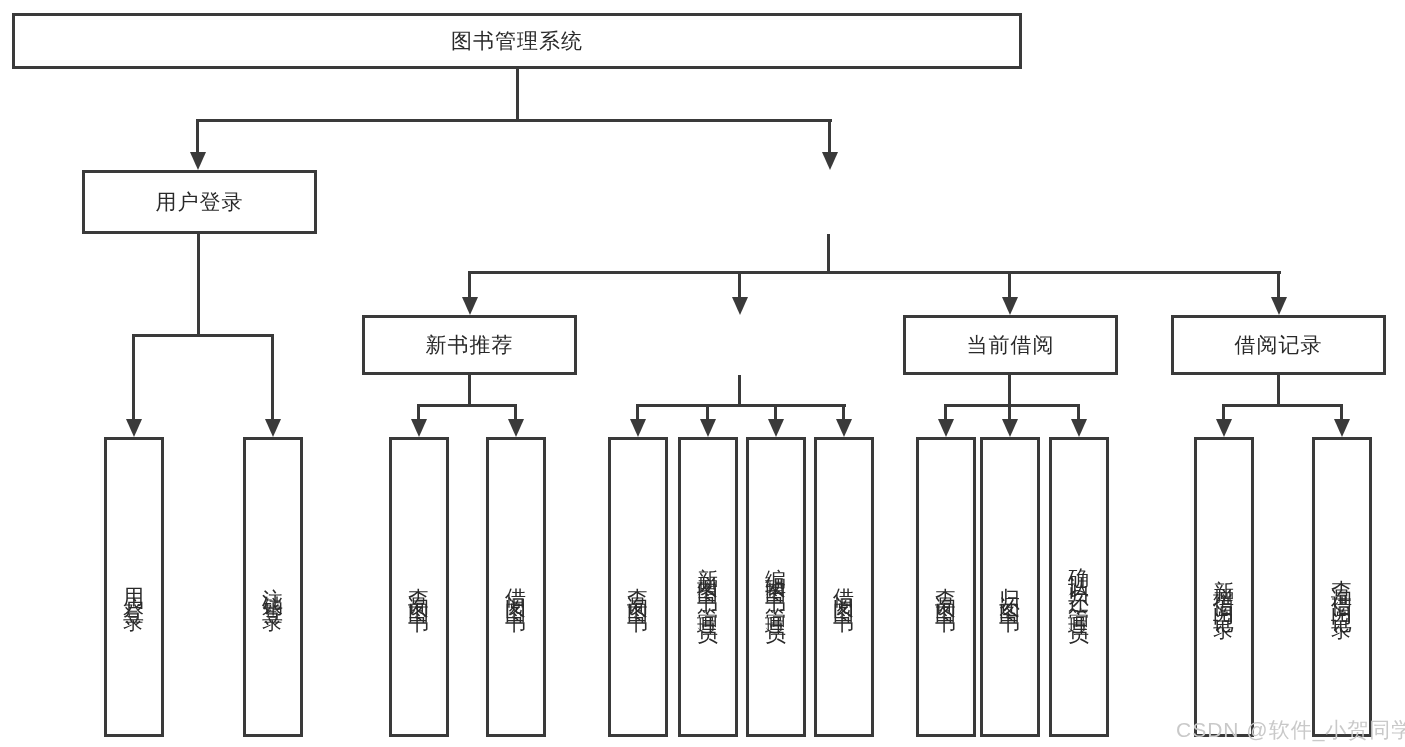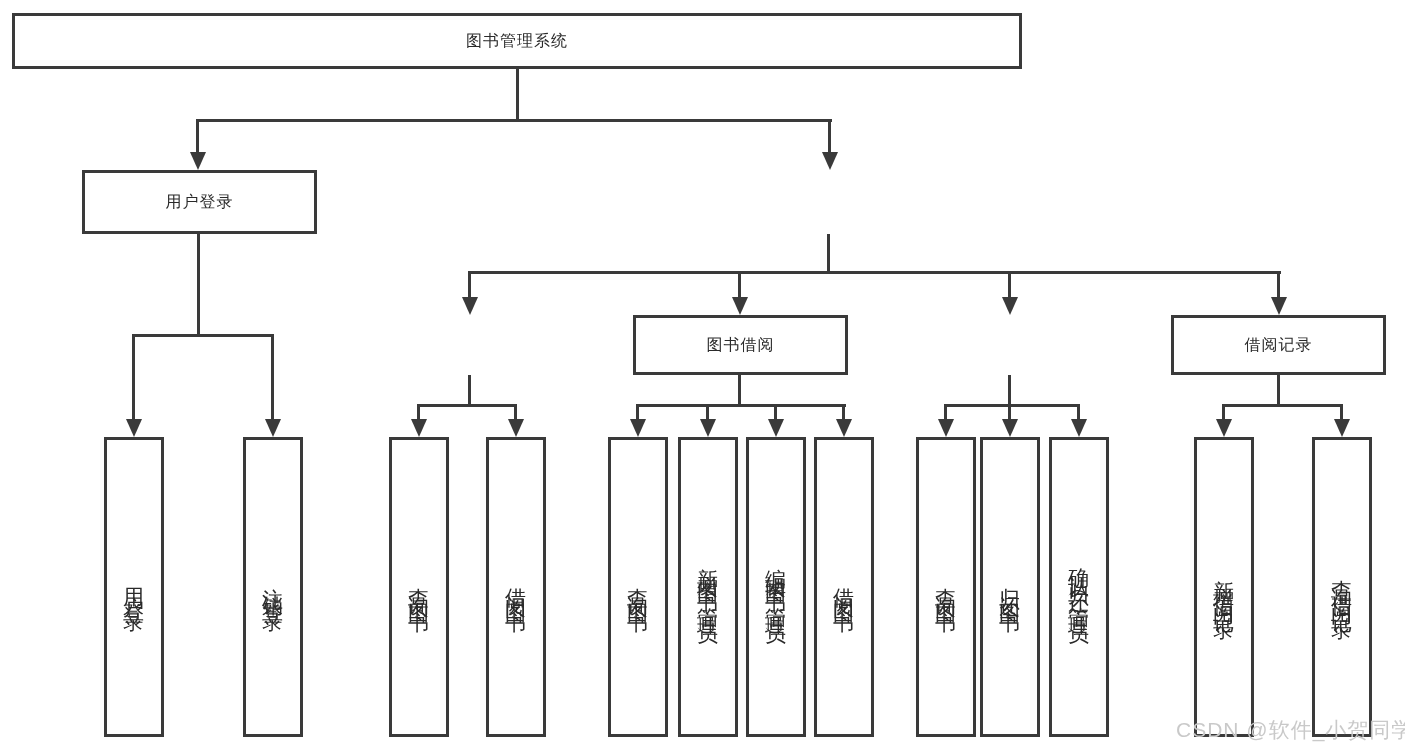--- a/index.html
+++ b/index.html
@@ -18,21 +18,21 @@
   }
   
   .node {
     position: absolute;
     box-sizing: border-box;
     border: 3px solid #3a3a3a;
     background: #ffffff;
     display: flex;
     align-items: center;
     justify-content: center;
-    font-size: 16px;
+    font-size: 21px;
     letter-spacing: 1px;
     color: #2a2a2a;
     z-index: 2;
   }
   
   .vnode {
     position: absolute;
     box-sizing: border-box;
     border: 3px solid #3a3a3a;
     background: #ffffff;
@@ -113,22 +113,25 @@
   <div class="hl" style="left:468px; top:271px; width:813px;"></div>
   <div class="vl" style="left:468px; top:271px; height:30px;"></div>
   <div class="arr" style="left:462px; top:297px;"></div>
   <div class="vl" style="left:738px; top:271px; height:30px;"></div>
   <div class="arr" style="left:732px; top:297px;"></div>
   <div class="vl" style="left:1008px; top:271px; height:30px;"></div>
   <div class="arr" style="left:1002px; top:297px;"></div>
   <div class="vl" style="left:1277px; top:271px; height:30px;"></div>
   <div class="arr" style="left:1271px; top:297px;"></div>
 
-  <div class="node" style="left:633px; top:315px; width:215px; height:60px;">
-    <span>图书借阅</span>
+  <div class="node" style="left:362px; top:315px; width:215px; height:60px;">
+    <span>新书推荐</span>
+  </div>
+  <div class="node" style="left:903px; top:315px; width:215px; height:60px;">
+    <span>当前借阅</span>
   </div>
   <div class="node" style="left:1171px; top:315px; width:215px; height:60px;">
     <span>借阅记录</span>
   </div>
 
   <div class="vl" style="left:468px; top:375px; height:31px;"></div>
   <div class="hl" style="left:417px; top:404px; width:100px;"></div>
   <div class="vl" style="left:417px; top:404px; height:19px;"></div>
   <div class="arr" style="left:411px; top:419px;"></div>
   <div class="vl" style="left:514px; top:404px; height:19px;"></div>

